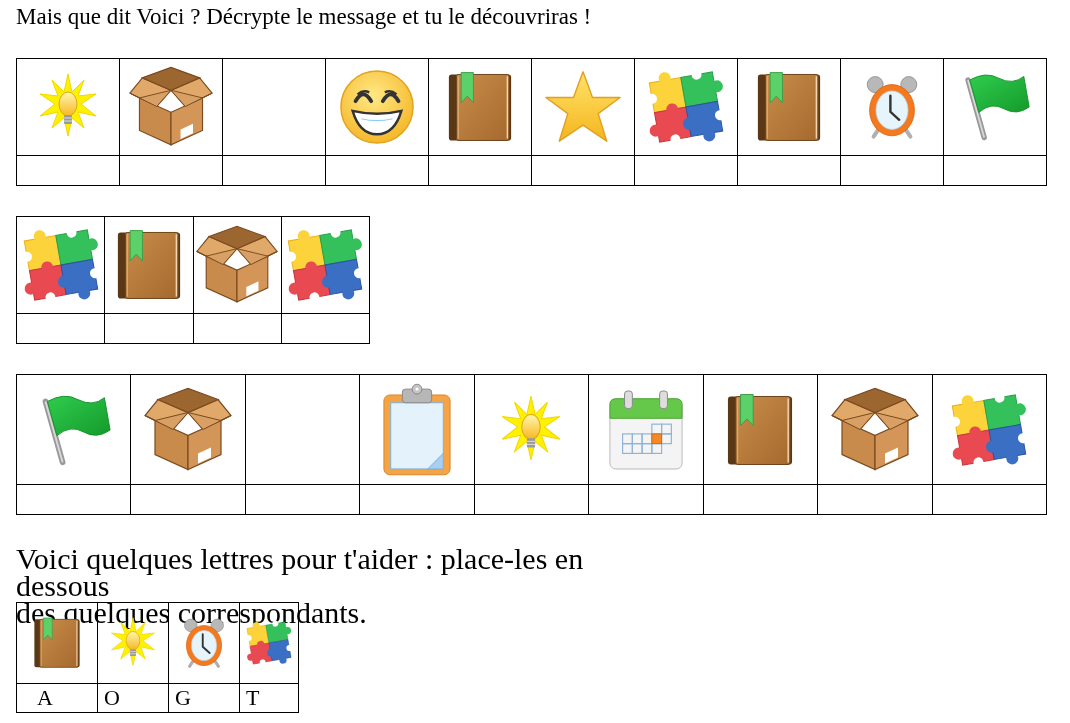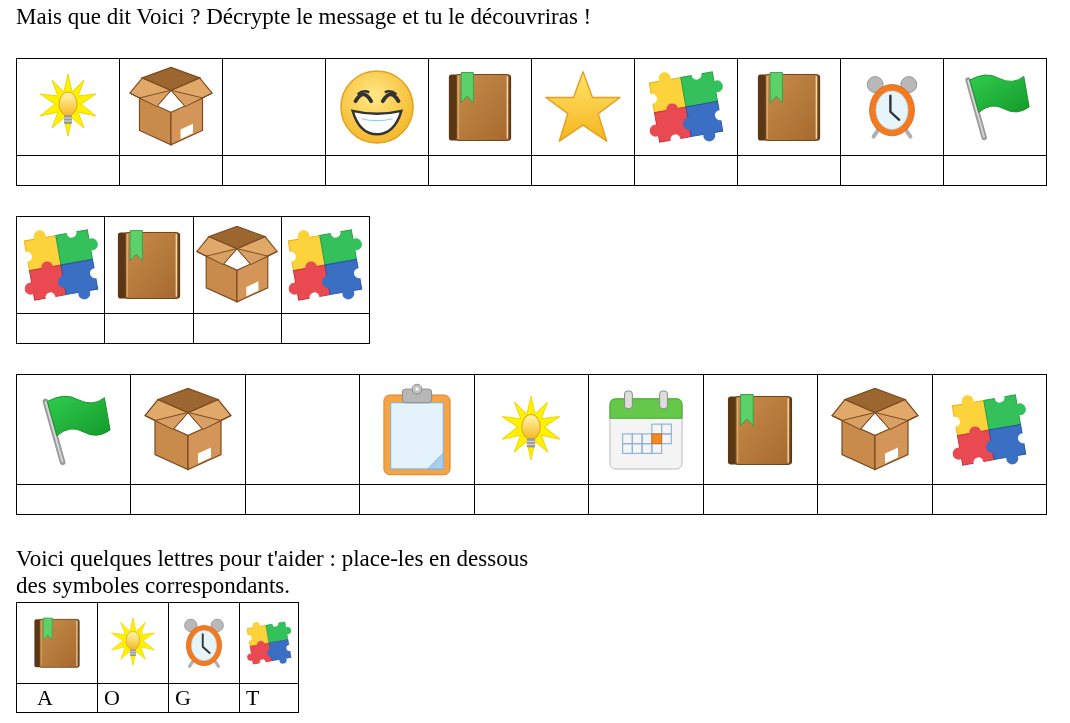--- a/index.html
+++ b/index.html
@@ -1,19 +1,19 @@
 <!DOCTYPE html>
 <html><head>
 <meta charset="utf-8">
 <style>
   html, body { margin: 0; padding: 0; background: #ffffff; }
   body { width: 1070px; height: 723px; position: relative; overflow: hidden;
          font-family: "Liberation Serif", "DejaVu Serif", serif; color: #000; }
   .title { position: absolute; left: 16px; top: 3px; font-size: 23px; line-height: 28px; white-space: nowrap; }
-  .help { position: absolute; left: 16px; top: 545px; font-size: 23px; line-height: 27px; width: 620px; }
+  .help { position: absolute; left: 16px; top: 545px; font-size: 30px; line-height: 27px; width: 620px; }
   table.grid { position: absolute; border-collapse: collapse; table-layout: fixed; }
   table.grid td { border: 1.5px solid #000; padding: 0; text-align: center; vertical-align: middle; }
   table.grid td.ans { font-size: 22px; line-height: 26px; text-align: left; padding-left: 6px; }
   svg { display: block; margin: 0 auto; }
 </style>
 </head>
 <body>
 
 <svg width="0" height="0" style="position:absolute">
   <defs>
@@ -289,21 +289,21 @@
     <td class="ans"></td>
     <td class="ans"></td>
     <td class="ans"></td>
     <td class="ans"></td>
   </tr>
 </tbody>
   </table>
 
 <div class="help">
   <div>Voici quelques lettres pour t'aider : place-les en dessous</div>
-  <div>des symboles correspondants.</div>
+  <div>des quelques correspondants.</div>
 </div>
 
 <table class="grid" style="left:16px; top:602px; width:282px;">
   <colgroup>
       <col style="width:81px">
       <col style="width:71px">
       <col style="width:71px">
       <col style="width:59px">
     </colgroup>
   <tbody>

